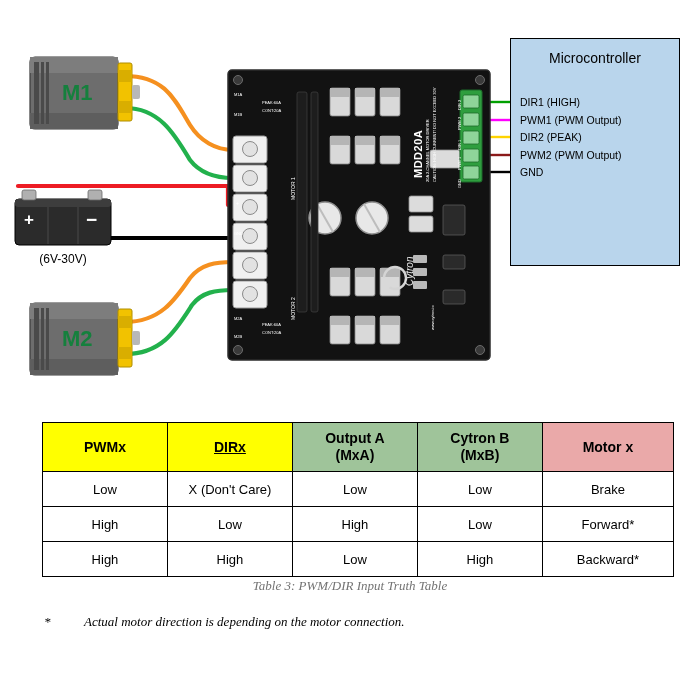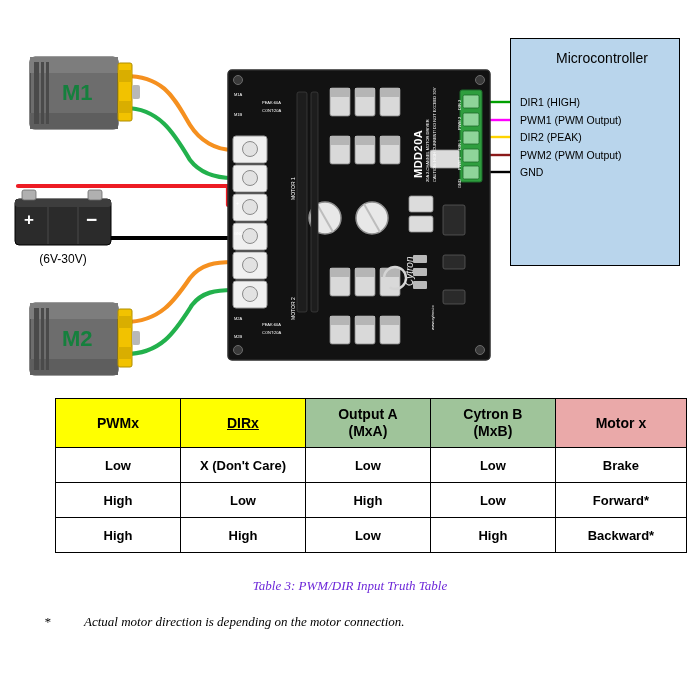--- a/index.html
+++ b/index.html
@@ -37,21 +37,20 @@
     box-sizing: border-box;
   }
   .mcu-title {
     position: absolute;
     left: 510px;
     top: 50px;
     width: 170px;
     text-align: center;
     font-size: 14px;
     color: #000;
-    padding-left: 7px;
   }
   .sig-label {
     position: absolute;
     font-size: 10.5px;
     color: #000;
     white-space: nowrap;
   }
   
   .motor-label {
     position: absolute;
@@ -90,33 +89,32 @@
   }
   .silk.small { font-size: 5px; }
   .silk.tiny  { font-size: 4px; }
   .vert {
     transform-origin: left top;
   }
   
   .truth-table {
     position: absolute;
     left: 42px;
-    top: 398px;
+    top: 422px;
     width: 632px;
     border-collapse: collapse;
     font-size: 13px;
-    margin-left: 13px;
   }
   .truth-table td, .truth-table th {
     border: 1px solid #000;
     text-align: center;
     padding: 0;
     height: 34px;
     color: #000;
-    font-weight: bold;
+    font-weight: normal;
   }
   .truth-table thead th {
     height: 48px;
     font-weight: bold;
     font-size: 14px;
   }
   .th-pwm  { background: #ffff00; }
   .th-dir  { background: #ffff00; text-decoration: underline; }
   .th-outa { background: #9fc49a; }
   .th-outb { background: #9fc49a; }
@@ -130,21 +128,21 @@
   .hdr-two-line { line-height: 1.25; }
   .caption {
     position: absolute;
     left: 42px;
     top: 578px;
     width: 616px;
     text-align: center;
     font-family: "Liberation Serif", serif;
     font-style: italic;
     font-size: 13px;
-    color: #6d28d9;
+    color: #737373;
   }
   .footnote {
     position: absolute;
     left: 44px;
     top: 612px;
     width: 600px;
     font-family: "Liberation Serif", serif;
     font-style: italic;
     font-size: 13px;
     color: #000;

